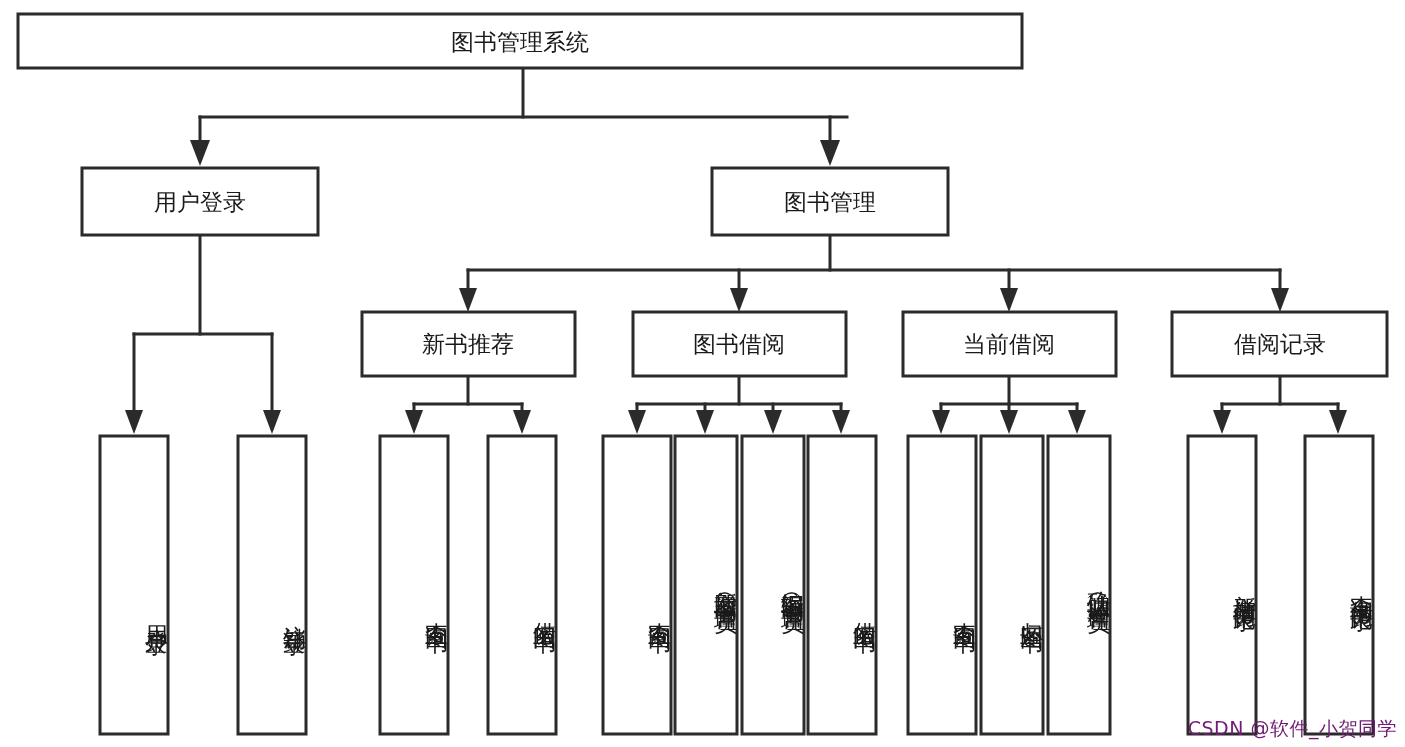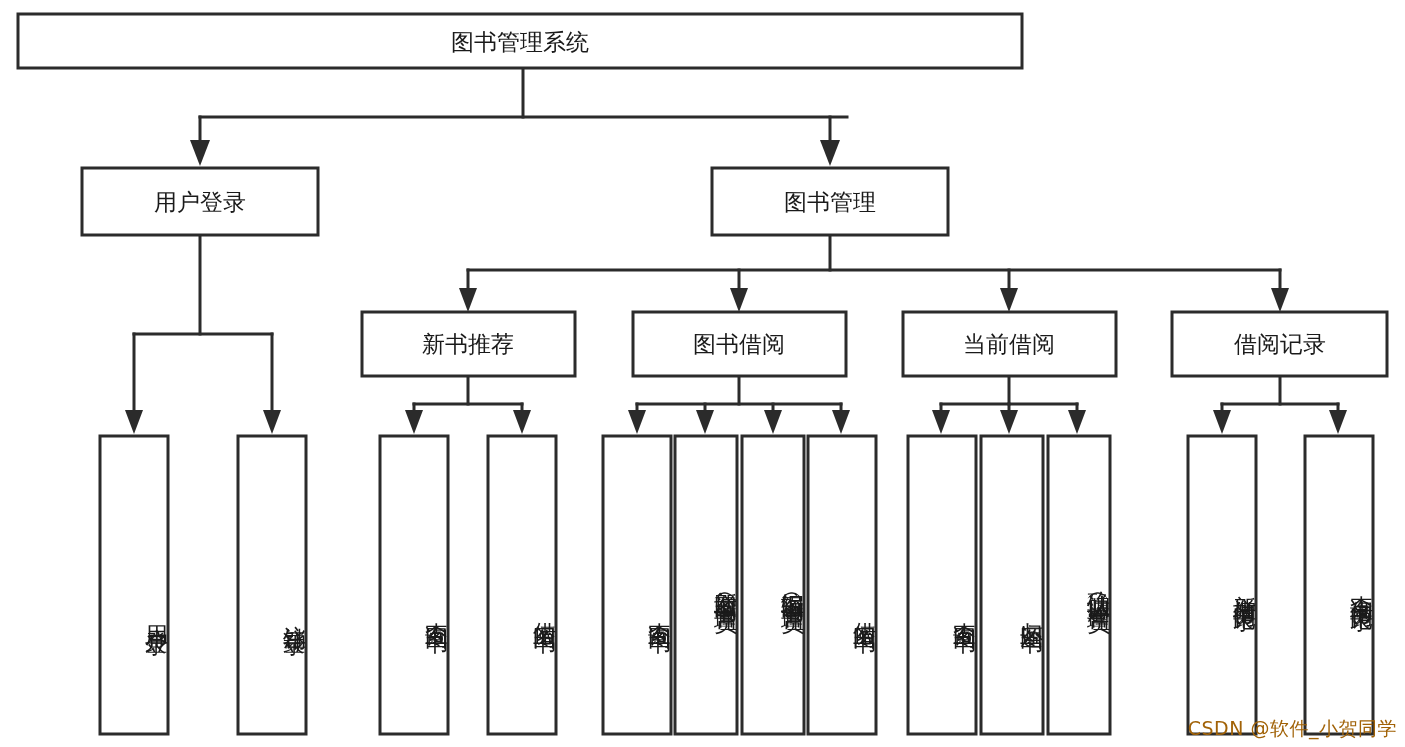--- a/index.html
+++ b/index.html
@@ -62,21 +62,21 @@
     justify-content: center;
     white-space: nowrap;
     pointer-events: none;
   }
   .watermark {
     position: absolute;
     right: 8px;
     bottom: 4px;
     font-family: "DejaVu Sans", "Liberation Sans", sans-serif;
     font-size: 19px;
-    color: #a16207;
+    color: #701a75;
     letter-spacing: 0.5px;
     white-space: nowrap;
     padding-left: 25px;
   }
 </style>
 </head>
 <body>
 
 <div id="diagram-root">
 

